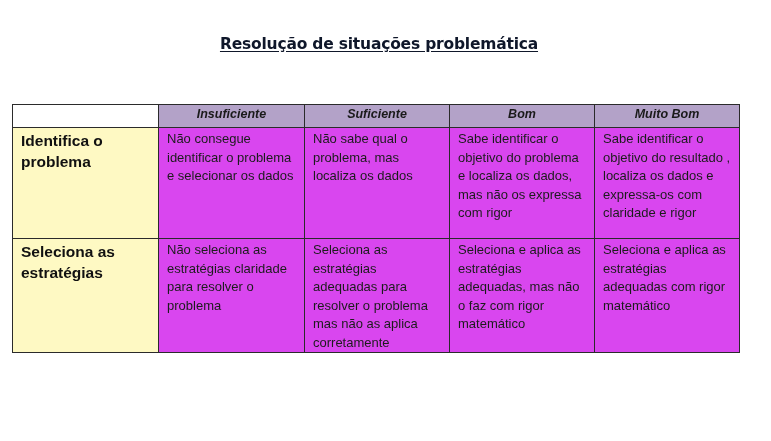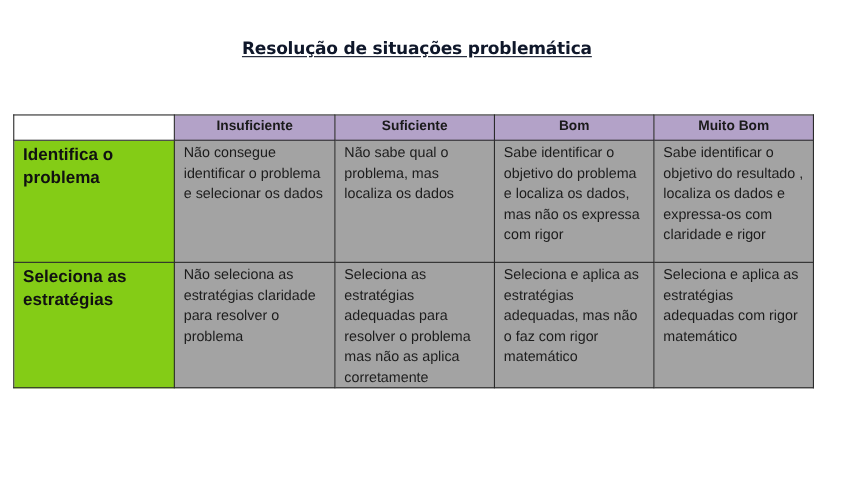--- a/index.html
+++ b/index.html
@@ -10,24 +10,24 @@
              text-decoration: underline; text-underline-offset: 2px; letter-spacing: -0.2px;
              color: #0f172a; }
     table.rubric { position: absolute; left: 12px; top: 104px; border-collapse: collapse;
                    table-layout: fixed; width: 727px; }
     table.rubric td, table.rubric th { border: 1.5px solid #2b2b2b; vertical-align: top;
                    padding: 2px 8px 0 8px; box-sizing: border-box; }
     col.c0 { width: 146px; } col.c1 { width: 146px; } col.c2 { width: 145px; }
     col.c3 { width: 145px; } col.c4 { width: 145px; }
     th.corner { border: none; border-bottom: 1.5px solid #2b2b2b; background: transparent; }
     th.level { background: #b3a2c8; font-weight: bold; font-size: 12.5px; text-align: center;
-               padding: 3px 4px; height: 23px; color: #1a1a1a; }
-    td.criterion { background: #84cc16; font-weight: bold; font-size: 15.5px; line-height: 21px;
+               padding: 3px 4px; height: 23px; color: #1a1a1a; font-style: italic; }
+    td.criterion { background: #fef9c3; font-weight: bold; font-size: 15.5px; line-height: 21px;
                    padding: 3px 8px 0 9px; color: #111; }
-    td.desc { background: #a3a3a3; font-size: 13px; line-height: 18.5px; padding: 1px 8px 0 8px; color: #1c1c1c; }
+    td.desc { background: #d946ef; font-size: 13px; line-height: 18.5px; padding: 1px 8px 0 8px; color: #1c1c1c; }
     tr.r1 td { height: 111px; }
     tr.r2 td { height: 112px; }
     tr.r3 td { height: 68px; }
   </style>
 </head>
 <body>
 
 <div class="title">Resolução de situações problemática</div>
 
 <table class="rubric">

